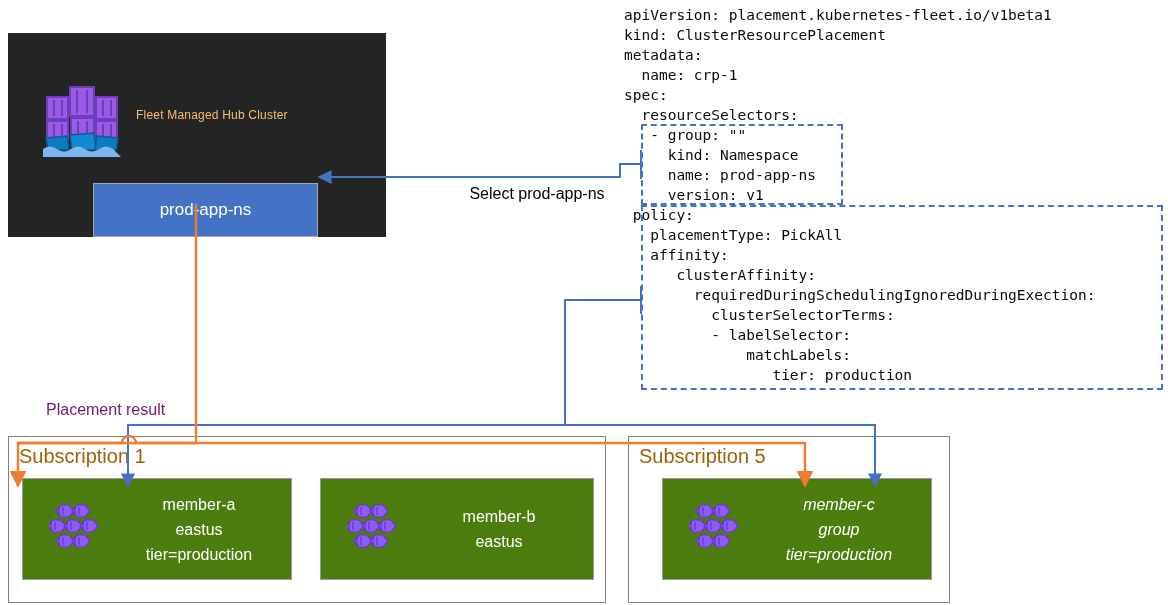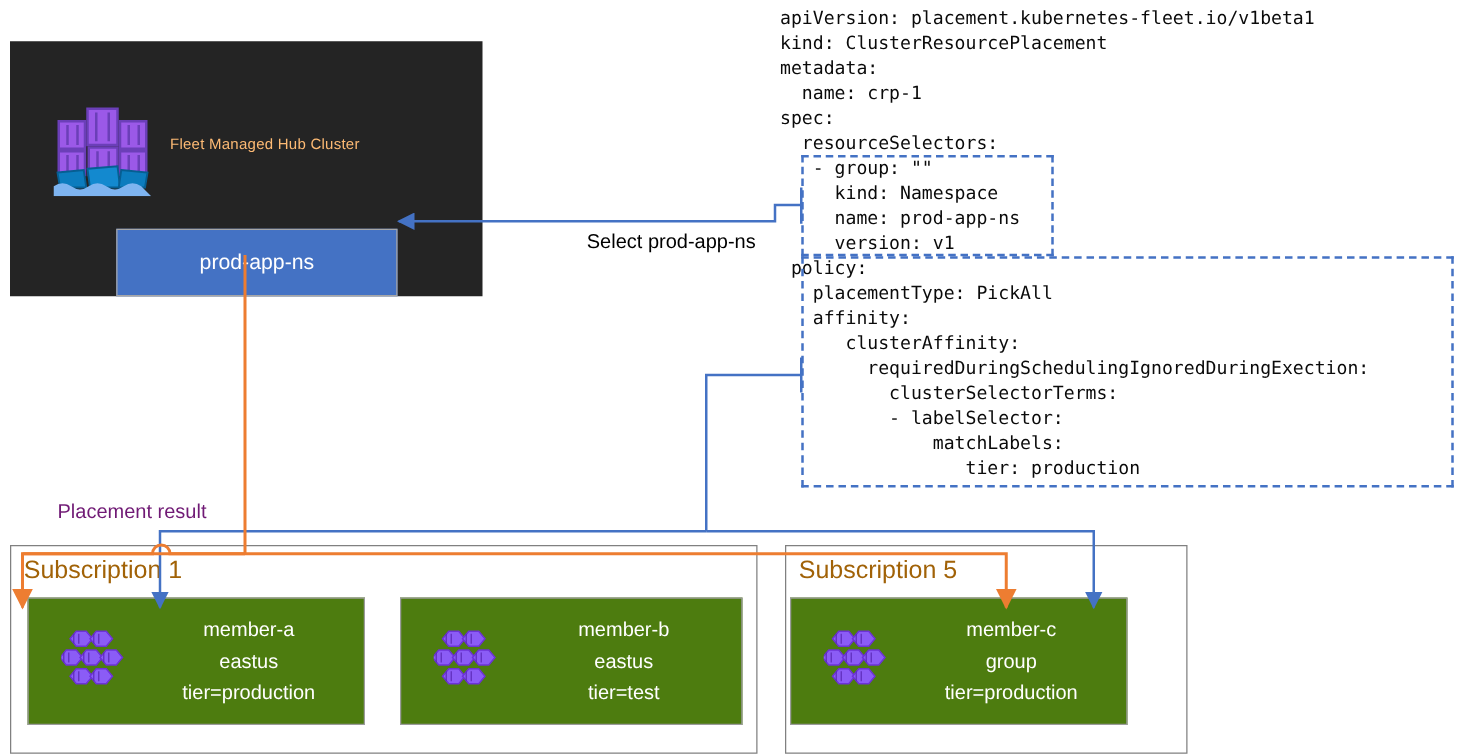--- a/index.html
+++ b/index.html
@@ -34,21 +34,21 @@
   .subscription{position:absolute;border:1px solid #808080;background:#ffffff;
                 box-sizing:border-box;}
   #subscription-1{left:8px;top:436px;width:598px;height:167px;}
   #subscription-2{left:628px;top:436px;width:322px;height:167px;}
   .sub-title{position:absolute;left:10px;top:8px;font-size:20px;color:#a16207;}
 
   .member{position:absolute;background:#4d7c0f;border:1px solid #9b9b9b;
           box-sizing:border-box;display:flex;align-items:center;}
   #member-a{left:22px;top:478px;width:270px;height:102px;}
   #member-b{left:320px;top:478px;width:274px;height:102px;}
-  #member-c{left:632px;top:478px;width:270px;height:102px;}
+  #member-c{left:662px;top:478px;width:270px;height:102px;font-style:italic;}
   .member-icon{width:64px;height:60px;margin-left:26px;flex:0 0 auto;}
   .member-text{flex:1 1 auto;text-align:center;color:#ffffff;font-size:16px;
                line-height:25px;padding-right:6px;}
 
   
   .caption{position:absolute;font-size:16px;line-height:23px;text-align:center;}
   #cap-select{left:426px;top:182px;width:222px;color:#000000;}
   #cap-target{left:382px;top:363px;width:228px;color:#4472C4;}
   #cap-placement{left:46px;top:398px;width:170px;color:#701a75;text-align:left;font-size:16px;}
 
@@ -192,21 +192,20 @@
           <line x1="10" y1="38" x2="10" y2="46"></line>
             <line x1="14" y1="38" x2="14" y2="46"></line>
           <line x1="26" y1="38" x2="26" y2="46"></line>
             <line x1="30" y1="38" x2="30" y2="46"></line>
         </g>
       </svg>
     </div>
     <div class="member-text">
       <div>member-b</div>
       <div>eastus</div>
-      <div>tier=test</div>
     </div>
   </div>
 
   <div class="subscription" id="subscription-2">
     <div class="sub-title">Subscription 5</div>
   </div>
 
   <div class="member" id="member-c">
     <div class="member-icon">
       <svg viewBox="0 0 64 60" width="64" height="60">

